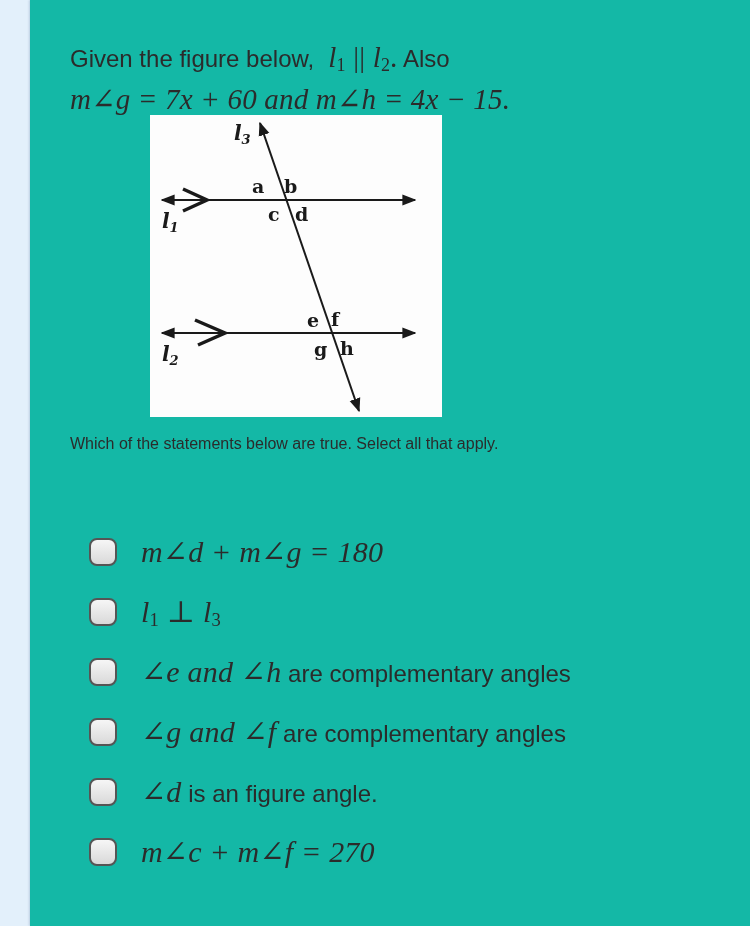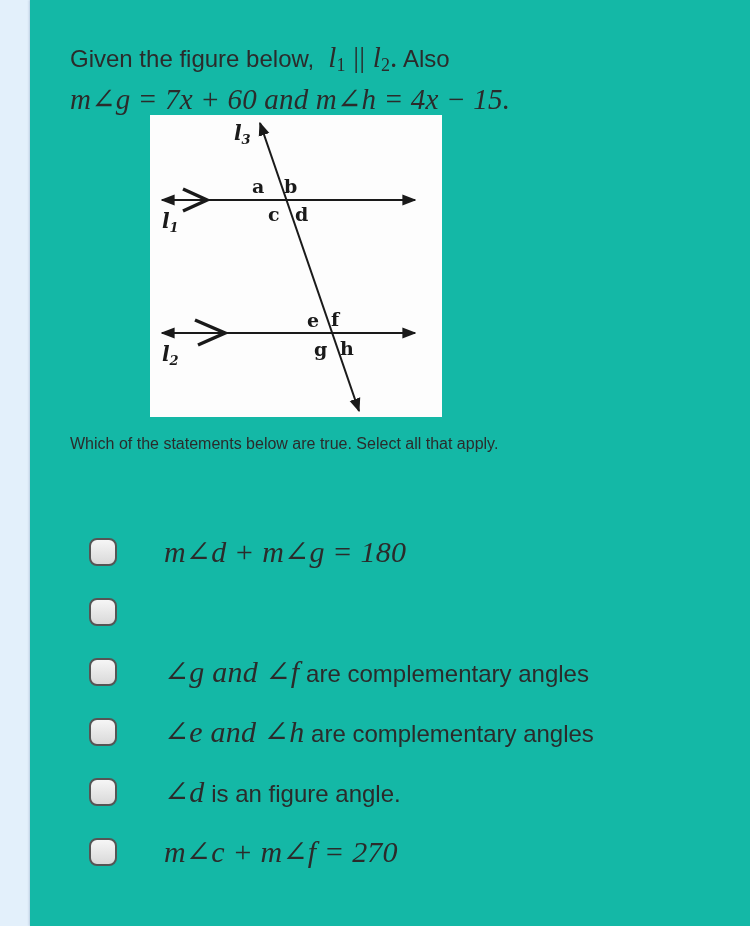--- a/index.html
+++ b/index.html
@@ -39,21 +39,21 @@
     position: relative; height: 60px; display: flex; align-items: flex-start;
     cursor: pointer;
   }
   .checkbox {
     width: 28px; height: 28px; box-sizing: border-box;
     border: 2px solid #555; border-radius: 8px;
     background: linear-gradient(#f6f6f6, #d9d9d9);
     margin-top: 6px; flex: 0 0 auto;
   }
   .opt-text {
-    margin-left: 47px; font-size: 24px; line-height: 40px; white-space: nowrap;
+    margin-left: 24px; font-size: 24px; line-height: 40px; white-space: nowrap;
   }
   .opt-text .math { font-size: 30px; }
 </style>
 </head>
 <body>
 
 <div class="card">
 
   <div class="prompt">
     <div>
@@ -104,32 +104,37 @@
 
   <div class="options">
     <div class="option">
       <div class="checkbox"></div>
       <div class="opt-text">
         <span class="math">m∠d + m∠g = 180</span>
       </div>
     </div>
     <div class="option">
       <div class="checkbox"></div>
+      <div class="opt-text">
+        <span class="math"><span>l</span><sub>1</sub>
+          <span class="up">⊥</span>
+          <span>l</span><sub>3</sub></span>
+      </div>
     </div>
     <div class="option">
       <div class="checkbox"></div>
       <div class="opt-text">
-        <span class="math">∠g and ∠f</span>
+        <span class="math">∠e and ∠h</span>
         <span>are complementary angles</span>
       </div>
     </div>
     <div class="option">
       <div class="checkbox"></div>
       <div class="opt-text">
-        <span class="math">∠e and ∠h</span>
+        <span class="math">∠g and ∠f</span>
         <span>are complementary angles</span>
       </div>
     </div>
     <div class="option">
       <div class="checkbox"></div>
       <div class="opt-text">
         <span class="math">∠d</span>
         <span>is an figure angle.</span>
       </div>
     </div>

